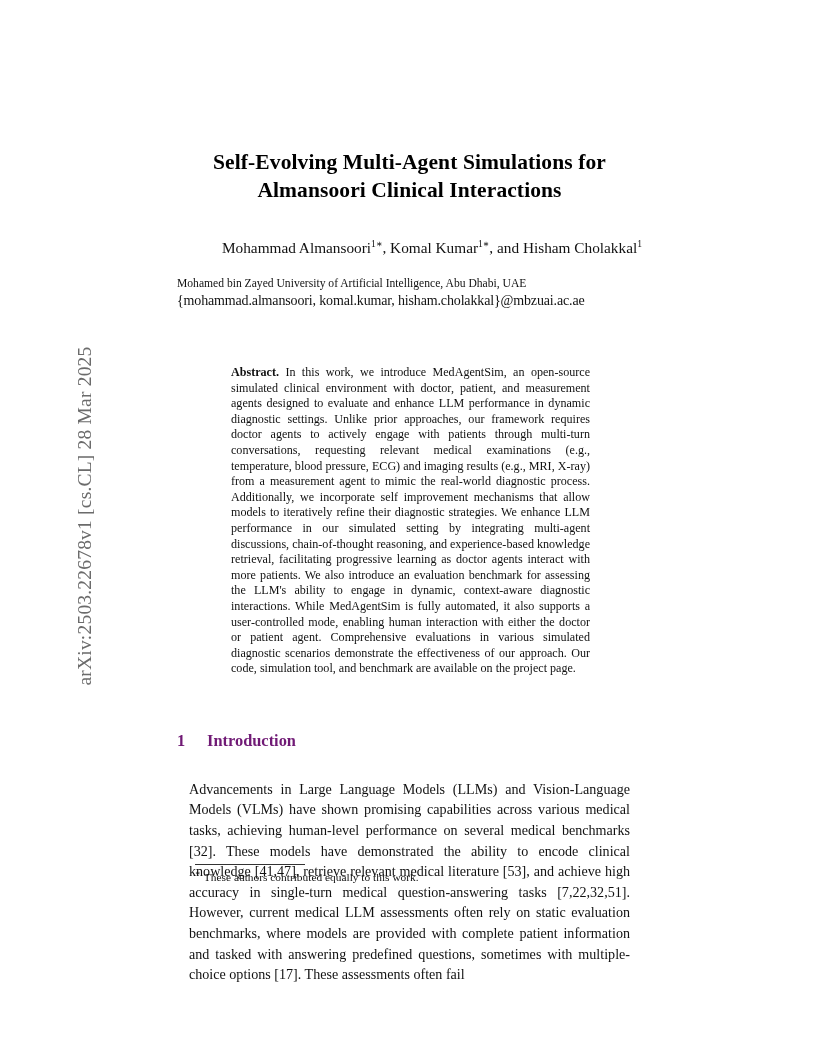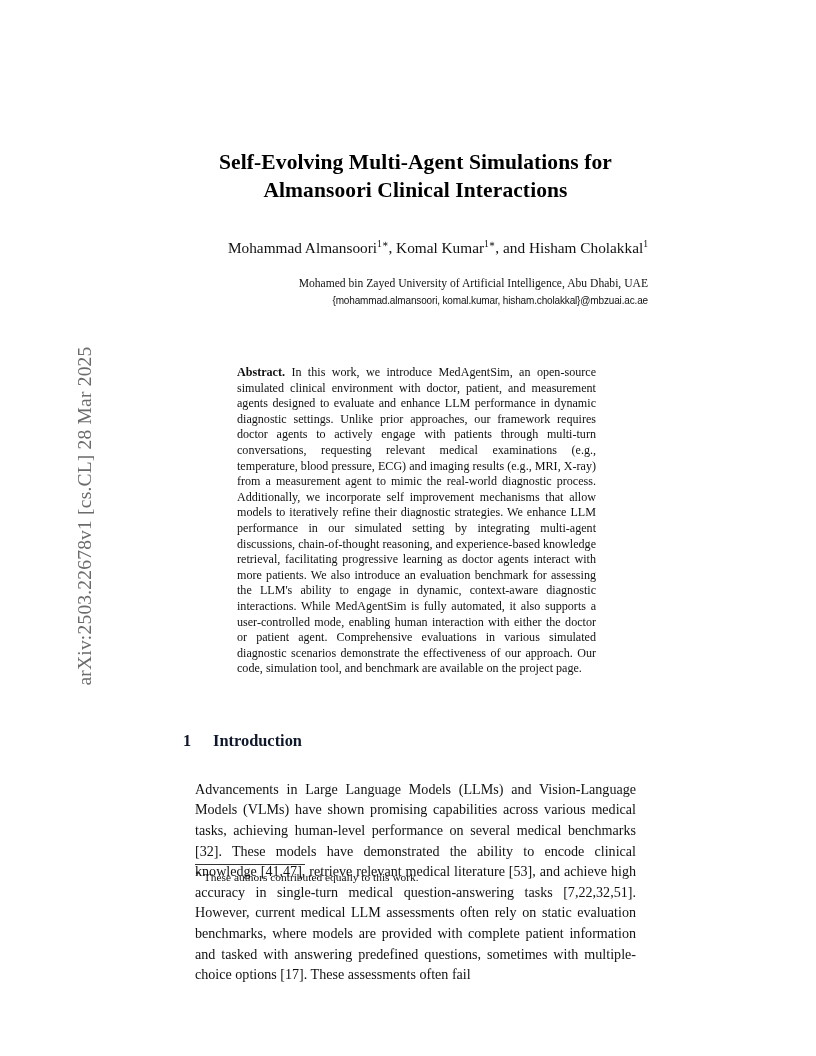--- a/index.html
+++ b/index.html
@@ -41,21 +41,21 @@
     font-family: "Liberation Serif", "DejaVu Serif", serif;
     font-size: 19.5px;
     letter-spacing: 0.2px;
     color: #6b6b6b;
     white-space: nowrap;
   }
 
   
   .content {
     position: absolute;
-    left: 183px;
+    left: 177px;
     top: 0;
     width: 465px;
     height: 1056px;
   }
 
   .title {
     margin: 0;
     padding-top: 148px;
     text-align: center;
     font-size: 21.5px;
@@ -76,29 +76,29 @@
   }
   .authors sup {
     font-size: 9.6px;
     vertical-align: super;
     line-height: 0;
   }
 
   .affiliation {
     margin: 0;
     padding-top: 18px;
-    text-align: right;
+    text-align: left;
     font-size: 11.6px;
     line-height: 15.5px;
     color: #111111;
   }
   .affil-email {
     display: block;
-    font-family: Liberation Sans, sans-serif;
-    font-size: 10px;
+    font-family: Liberation Serif, serif;
+    font-size: 14px;
     letter-spacing: -0.15px;
     padding-top: 1px;
   }
 
   
   .abstract-block {
     margin: 0;
     padding-top: 41px;
     padding-left: 38px;
     padding-right: 36px;
@@ -124,21 +124,21 @@
     color: #111111;
   }
   .keywords-label { font-weight: bold; }
 
   
   .section-heading {
     margin: 0;
     padding-top: 38px;
     font-size: 16.4px;
     font-weight: bold;
-    color: #0f172a;
+    color: #701a75;
     line-height: 20px;
   }
   .section-number {
     display: inline-block;
     width: 30px;
   }
 
   .body-para {
     margin: 12px;
     padding-top: 16px;

